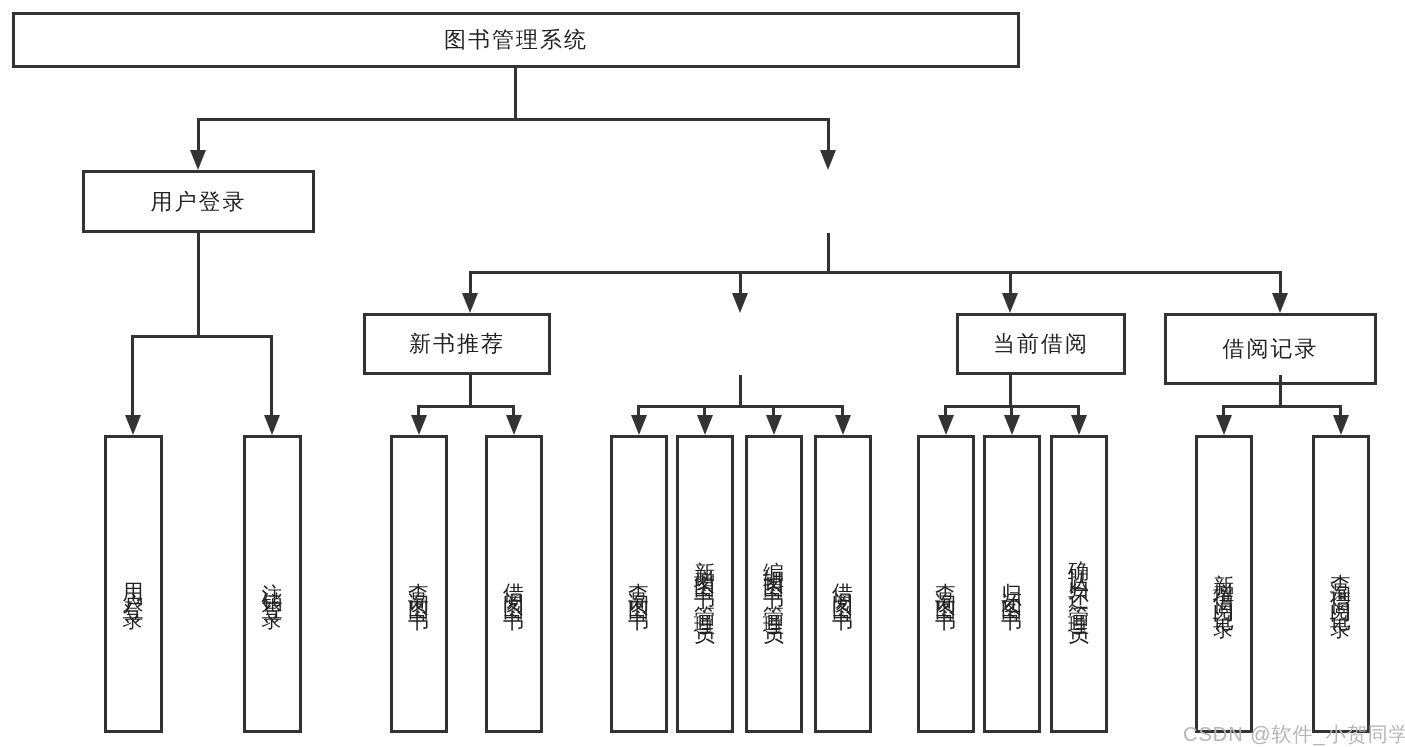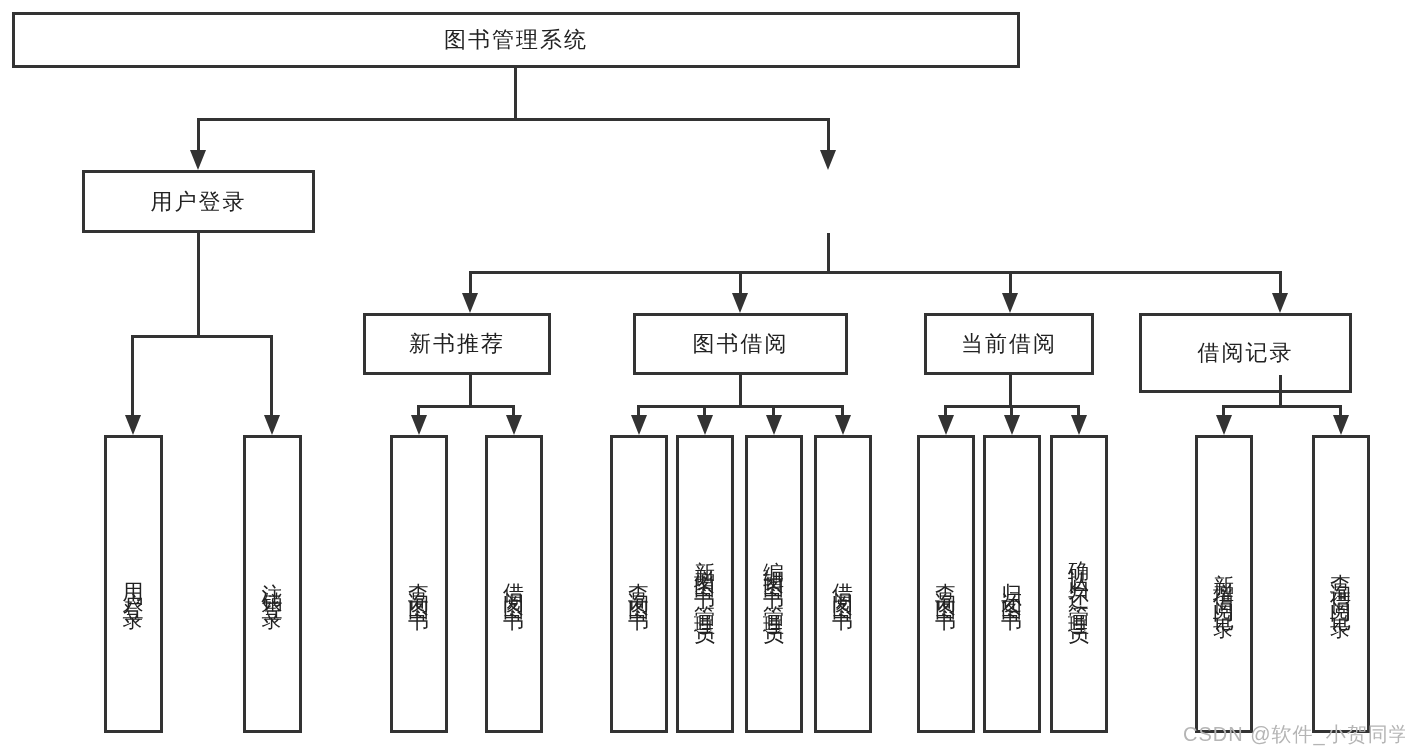--- a/index.html
+++ b/index.html
@@ -63,27 +63,24 @@
   <div class="vline" style="left:1009px;top:271px;height:25px"></div>
   <div class="vline" style="left:1279px;top:271px;height:25px"></div>
   <div class="arrow" style="left:462px;top:293px"></div>
   <div class="arrow" style="left:732px;top:293px"></div>
   <div class="arrow" style="left:1002px;top:293px"></div>
   <div class="arrow" style="left:1272px;top:293px"></div>
 
   <div class="box hbox" style="left:363px;top:313px;width:188px;height:62px">
     <span>新书推荐</span>
   </div>
-  <div class="box hbox" style="left:633px;top:313px;width:215px;height:62px">
-    <span>图书借阅</span>
-  </div>
-  <div class="box hbox" style="left:924px;top:313px;width:170px;height:62px">
+  <div class="box hbox" style="left:956px;top:313px;width:170px;height:62px">
     <span>当前借阅</span>
   </div>
-  <div class="box hbox" style="left:1139px;top:313px;width:213px;height:80px">
+  <div class="box hbox" style="left:1164px;top:313px;width:213px;height:72px">
     <span>借阅记录</span>
   </div>
 
   <div class="vline" style="left:469px;top:375px;height:30px"></div>
   <div class="vline" style="left:739px;top:375px;height:30px"></div>
   <div class="vline" style="left:1009px;top:375px;height:30px"></div>
   <div class="vline" style="left:1279px;top:375px;height:30px"></div>
 
   <div class="hline" style="left:417px;top:405px;width:98px"></div>
   <div class="hline" style="left:637px;top:405px;width:207px"></div>

